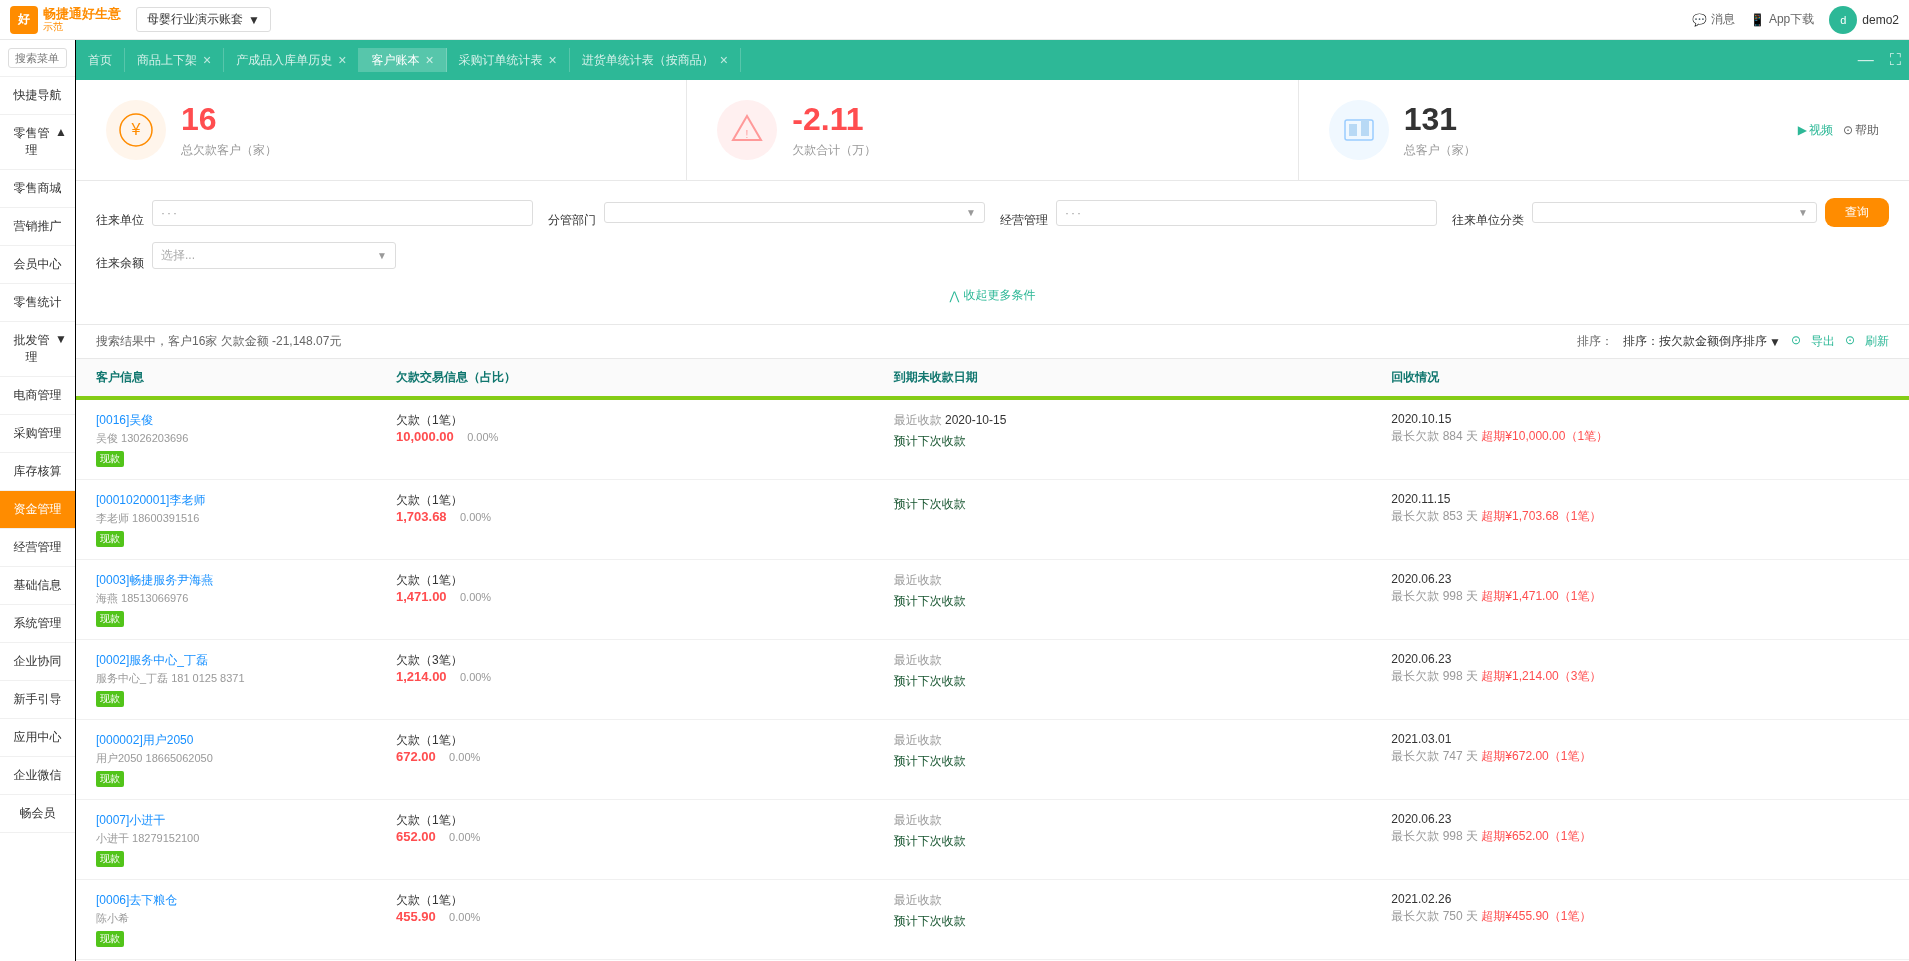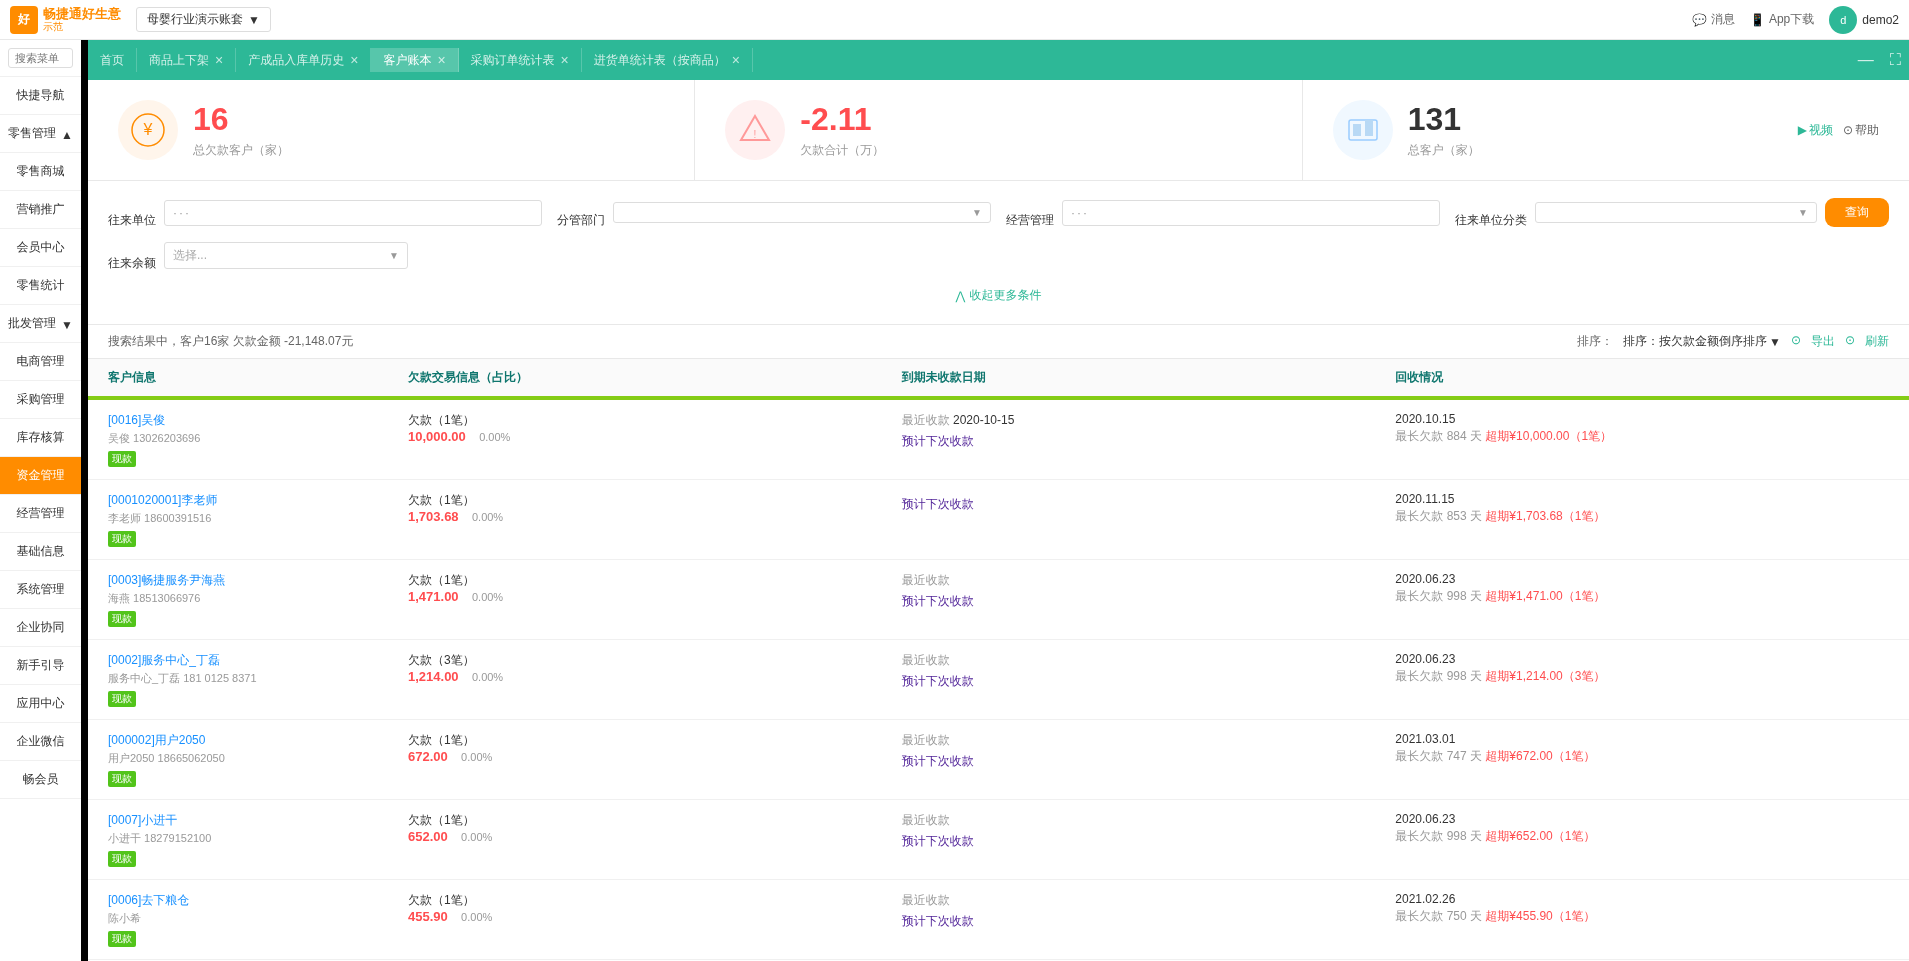--- a/index.html
+++ b/index.html
@@ -2,39 +2,39 @@
 <html><head>
   <meta charset="utf-8">
   <style>
     * { box-sizing: border-box; margin: 0; padding: 0; }
     body { font-family: 'Microsoft YaHei', Arial, sans-serif; font-size: 12px; background: #f5f5f5; color: #333; overflow: hidden; }
 
     
     .app-container { display: flex; flex-direction: column; height: 961px; width: 1909px; }
     .top-bar { height: 40px; background: #fff; display: flex; align-items: center; padding: 0 10px; border-bottom: 1px solid #e8e8e8; flex-shrink: 0; }
     .main-area { display: flex; flex: 1; overflow: hidden; }
-    .sidebar { width: 88px; background: #fff; border-right: 7px solid #000000; flex-shrink: 0; display: flex; flex-direction: column; }
+    .sidebar { width: 76px; background: #fff; border-right: 1px solid #000000; flex-shrink: 0; display: flex; flex-direction: column; }
     .content-area { flex: 1; display: flex; flex-direction: column; overflow: hidden; }
     .tab-bar { height: 40px; background: #2db897; display: flex; align-items: center; flex-shrink: 0; }
     .page-content { flex: 1; overflow-y: auto; background: #f5f5f5; }
 
     
     .top-logo { display: flex; align-items: center; gap: 5px; }
     .logo-icon { width: 28px; height: 28px; background: #ff8c00; border-radius: 4px; display: flex; align-items: center; justify-content: center; color: white; font-size: 12px; font-weight: bold; }
     .top-bar-right { margin-left: auto; display: flex; align-items: center; gap: 15px; }
     .top-bar-btn { font-size: 12px; color: #666; cursor: pointer; display: flex; align-items: center; gap: 4px; }
     .avatar { width: 28px; height: 28px; border-radius: 50%; background: #ccc; display: flex; align-items: center; justify-content: center; font-size: 11px; color: white; background: #2db897; }
     .username { font-size: 12px; color: #333; cursor: pointer; }
 
     
     .sidebar-search { padding: 8px; border-bottom: 1px solid #f0f0f0; }
     .sidebar-search input { width: 100%; border: 1px solid #ddd; border-radius: 3px; padding: 3px 6px; font-size: 11px; }
     .sidebar-nav-item { padding: 10px 8px; font-size: 12px; color: #333; cursor: pointer; text-align: center; border-bottom: 1px solid #f0f0f0; }
     .sidebar-nav-item.active { background: #ff8c00; color: white; }
-    .sidebar-nav-item.has-arrow { display: flex; justify-content: space-between; align-items: flex-end; }
+    .sidebar-nav-item.has-arrow { display: flex; justify-content: space-between; align-items: flex-start; }
 
     
     .tab-item { height: 24px; padding: 0 12px; display: flex; align-items: center; font-size: 12px; color: rgba(255,255,255,0.8); cursor: pointer; white-space: nowrap; gap: 4px; border-right: 1px solid rgba(255,255,255,0.2); }
     .tab-item.active { background: rgba(255,255,255,0.2); color: white; }
     .tab-item.home { background: transparent; }
     .tab-close { font-size: 14px; color: rgba(255,255,255,0.7); line-height: 1; margin-left: 2px; }
     .tab-bar-end { margin-left: auto; display: flex; align-items: center; }
     .tab-bar-icon { color: rgba(255,255,255,0.8); padding: 0 8px; cursor: pointer; font-size: 16px; }
 
     
@@ -76,21 +76,21 @@
     .customer-info .customer-phone { font-size: 11px; color: #999; margin: 2px 0; }
     .customer-tag { display: inline-block; background: #52c41a; color: white; font-size: 10px; padding: 1px 4px; border-radius: 2px; margin-top: 3px; }
 
     .debt-info .debt-count { font-size: 12px; color: #333; }
     .debt-info .debt-amount { color: #ff4d4f; font-size: 13px; font-weight: bold; }
     .debt-info .debt-percent { color: #999; font-size: 11px; margin-left: 10px; }
 
     .return-info { font-size: 12px; }
     .return-info .return-label { color: #999; }
     .return-info .return-date { color: #333; }
-    .return-info .next-label { color: #4c1d95; margin-top: 4px; }
+    .return-info .next-label { color: #14532d; margin-top: 4px; }
 
     .overdue-info { font-size: 12px; }
     .overdue-info .due-date { color: #333; }
     .overdue-info .overdue-days { color: #999; margin-top: 2px; }
     .overdue-link { color: #ff4d4f; cursor: pointer; }
 
     
     .page-content::-webkit-scrollbar { width: 6px; }
     .page-content::-webkit-scrollbar-track { background: #f1f1f1; }
     .page-content::-webkit-scrollbar-thumb { background: #ccc; border-radius: 3px; }

